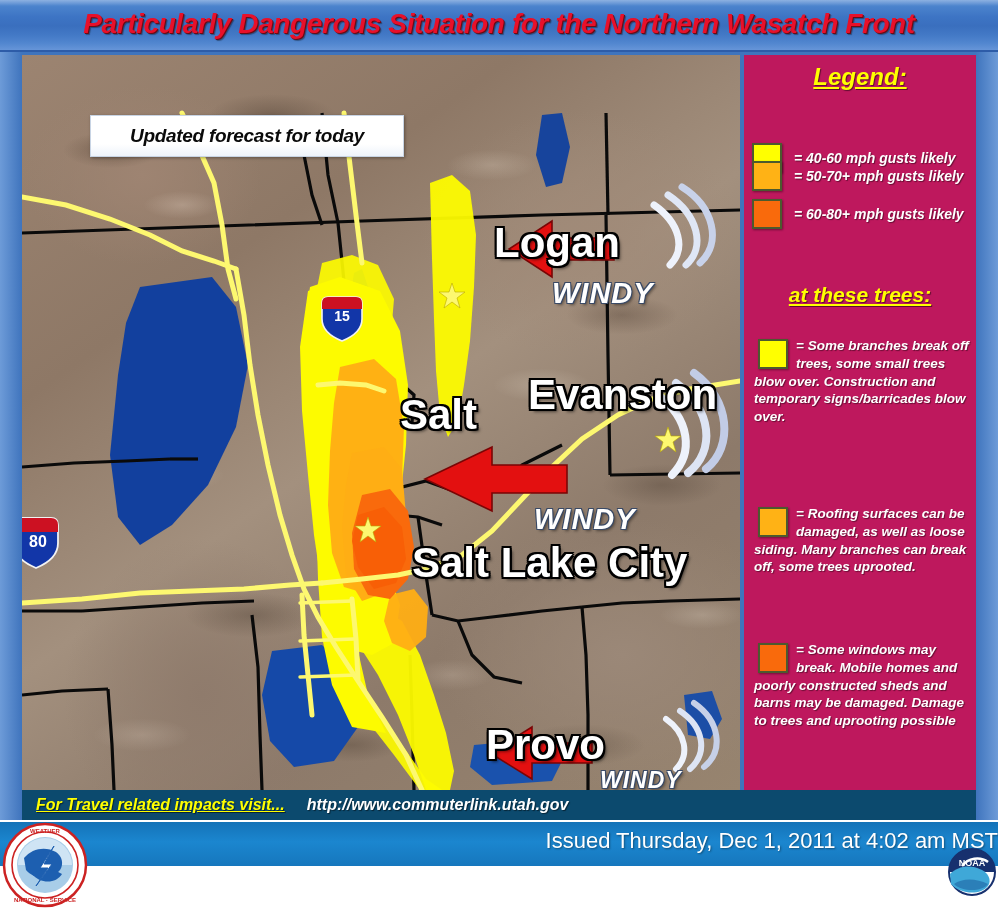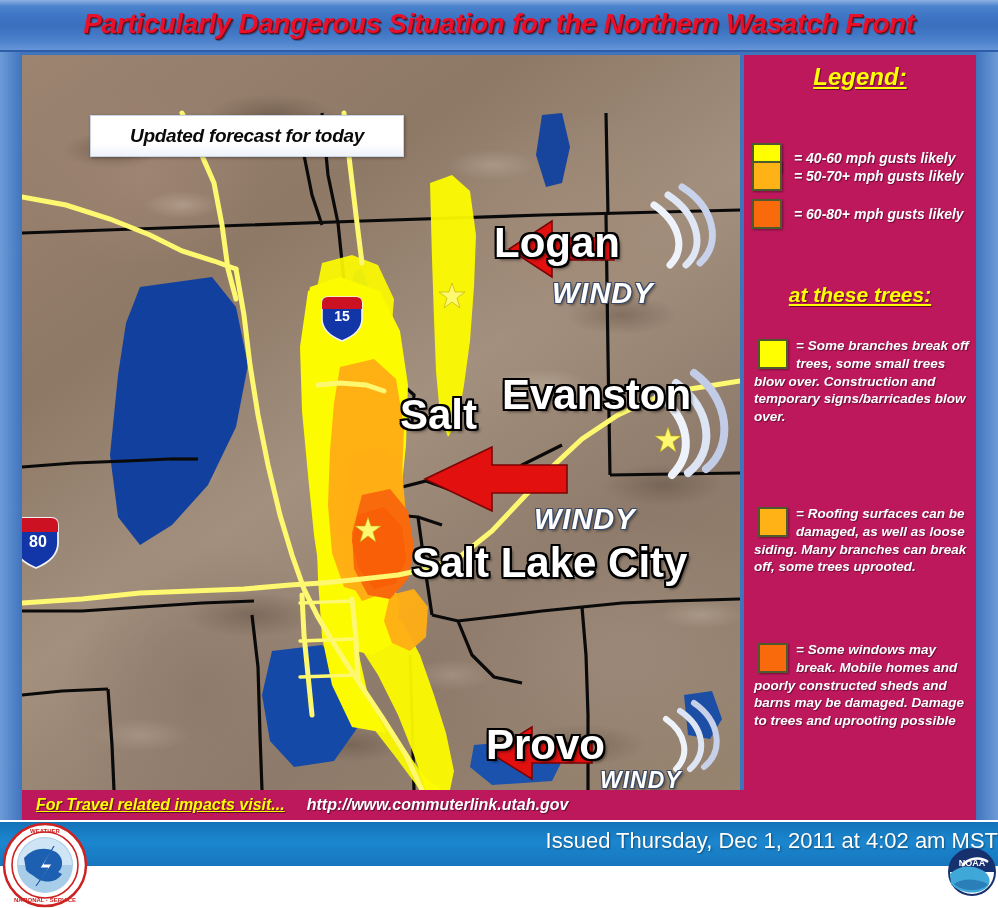--- a/index.html
+++ b/index.html
@@ -134,21 +134,21 @@
     margin: 2px 8px 0 4px; box-shadow: 1px 1px 2px rgba(0,0,0,.4);
   }
   .impact p {
     color: #ffffff; font-size: 13.5px; font-weight: bold; font-style: italic;
     line-height: 1.32; text-shadow: 1px 1px 1px rgba(0,0,0,.45);
   }
 
   
   .travelbar {
     position: absolute; left: 22px; top: 790px; width: 954px; height: 30px;
-    background: #be185d;
+    background: #0c4a6e;
     display: flex; align-items: center; padding-left: 14px;
   }
   .tv-y {
     color: #ffff00; font-size: 16px; font-weight: bold; font-style: italic;
     text-decoration: underline; text-shadow: 1px 1px 1px rgba(0,0,0,.5);
   }
   .tv-w {
     color: #ffffff; font-size: 16px; font-weight: bold; font-style: italic;
     margin-left: 22px; text-shadow: 1px 1px 1px rgba(0,0,0,.5);
   }
@@ -322,21 +322,21 @@
       </g>
       <g>
         <path d="M-8 470 q0 -7 7 -7 l30 0 q7 0 7 7 l0 18 q0 16 -22 25 q-22 -9 -22 -25 z" fill="#1236a8" stroke="#f2f2f2" stroke-width="1.8"></path>
         <path d="M-8 470 q0 -7 7 -7 l30 0 q7 0 7 7 l0 7 l-44 0 z" fill="#cc1122"></path>
         <text x="16" y="492" font-family="Liberation Sans, sans-serif" font-size="16" font-weight="bold" fill="#ffffff" text-anchor="middle">80</text>
       </g>
     </svg>
 
     <div class="city" style="left:424px; top:164px; font-size:42px;margin-left:48px;">Logan</div>
     <div class="city" style="left:378px; top:336px; font-size:42px;">Salt</div>
-    <div class="city" style="left:480px; top:316px; font-size:42px;">Evanston</div>
+    <div class="city" style="left:506px; top:316px; font-size:42px;">Evanston</div>
     <div class="city" style="left:390px; top:484px; font-size:42px;">Salt Lake City</div>
     <div class="city" style="left:448px; top:666px; font-size:42px;padding-left:16px;">Provo</div>
 
     <div class="windy-label" style="left:530px; top:222px; font-size:29px;">WINDY</div>
     <div class="windy-label" style="left:512px; top:448px; font-size:29px;">WINDY</div>
     <div class="windy-label" style="left:578px; top:712px; font-size:23px;">WINDY</div>
 
     <div class="updatebox">
       <span>Updated forecast for today</span>
     </div>

